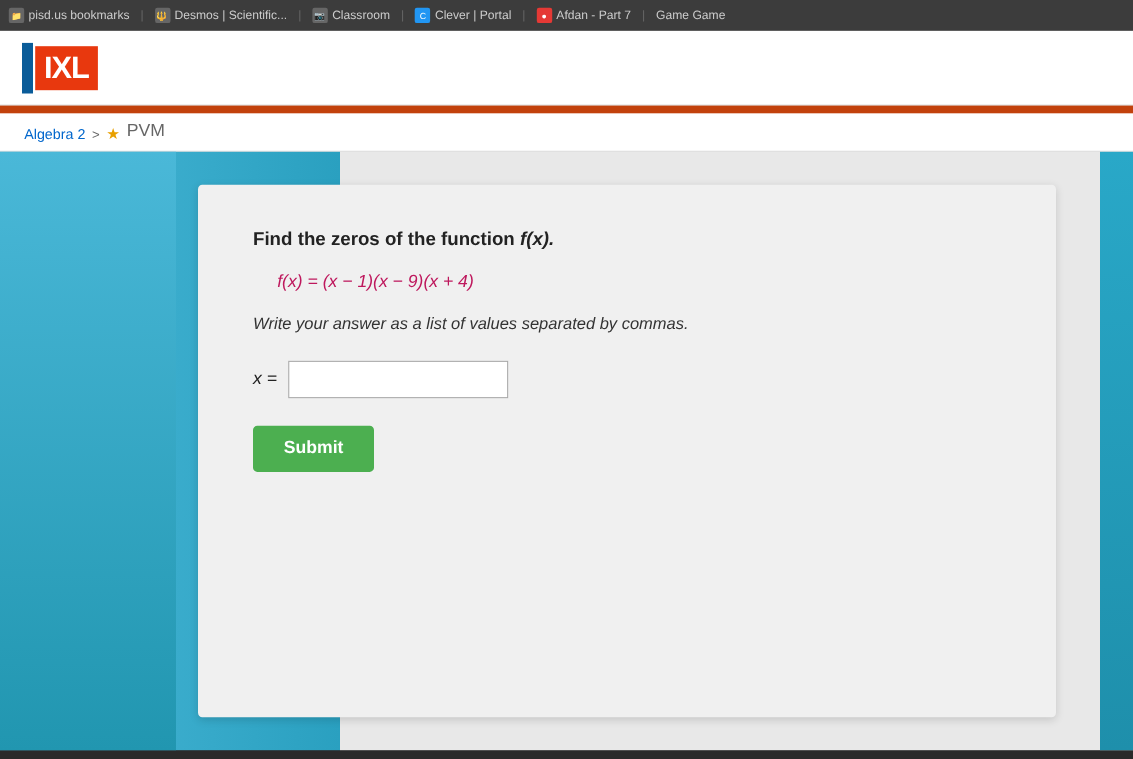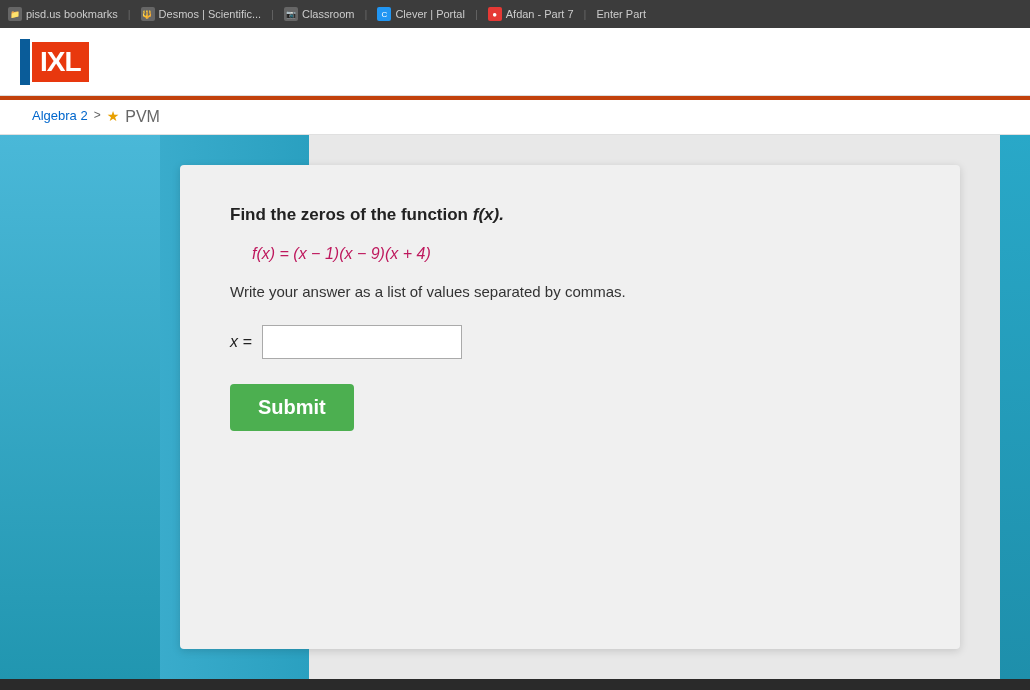--- a/index.html
+++ b/index.html
@@ -84,25 +84,25 @@
       cursor: pointer;
     }
     .nav-link.active {
       color: #222;
       font-weight: 500;
     }
 
     
     .breadcrumb-bar {
       background: white;
-      border-top: 4px solid #c2410c;
+      border-top: 7px solid #c2410c;
       border-bottom: 1px solid #e0e0e0;
-      padding: 8px 32px;
-      display: flex;
-      align-items: flex-start;
+      padding: 8px 22px;
+      display: flex;
+      align-items: flex-end;
       gap: 6px;
       font-size: 13px;
       color: #333;
     }
     .breadcrumb-bar .crumb-link {
       color: #0066cc;
       cursor: pointer;
     }
     .breadcrumb-bar .crumb-sep {
       color: #666;
@@ -147,20 +147,21 @@
       font-size: 16px;
       color: #be185d;
       margin-bottom: 20px;
       margin-left: 22px;
       font-style: italic;
     }
 
     .instruction-text {
       font-size: 15px;
       color: #333;
+      font-style: italic;
       margin-bottom: 25px;
     }
 
     .answer-row {
       display: flex;
       align-items: center;
       gap: 10px;
       margin-bottom: 25px;
     }
 
@@ -178,21 +179,21 @@
       font-size: 15px;
       padding: 4px 8px;
       outline: none;
     }
 
     .submit-btn {
       background: #4caf50;
       color: white;
       border: none;
       padding: 12px 28px;
-      font-size: 20px;
+      font-size: 16px;
       font-weight: bold;
       border-radius: 4px;
       cursor: pointer;
     }
 
     
     .right-panel {
       width: 30px;
       background: linear-gradient(to bottom, #29a8c8, #1e8fab);
     }
@@ -220,21 +221,21 @@
     <span class="favicon" style="background:#2196F3;">C</span>
     <span>Clever | Portal</span>
   </div>
   <span class="separator">|</span>
   <div class="browser-bar-item">
     <span class="favicon" style="background:#e53935;">●</span>
     <span>Afdan - Part 7</span>
   </div>
   <span class="separator">|</span>
   <div class="browser-bar-item">
-    <span>Enter Part</span>
+    <span>Game Game</span>
   </div>
 </div>
 
 <div class="ixl-header">
   <div class="ixl-logo">
     <div class="bar"></div>
     <div class="letters">IXL</div>
   </div>
 </div>
 

